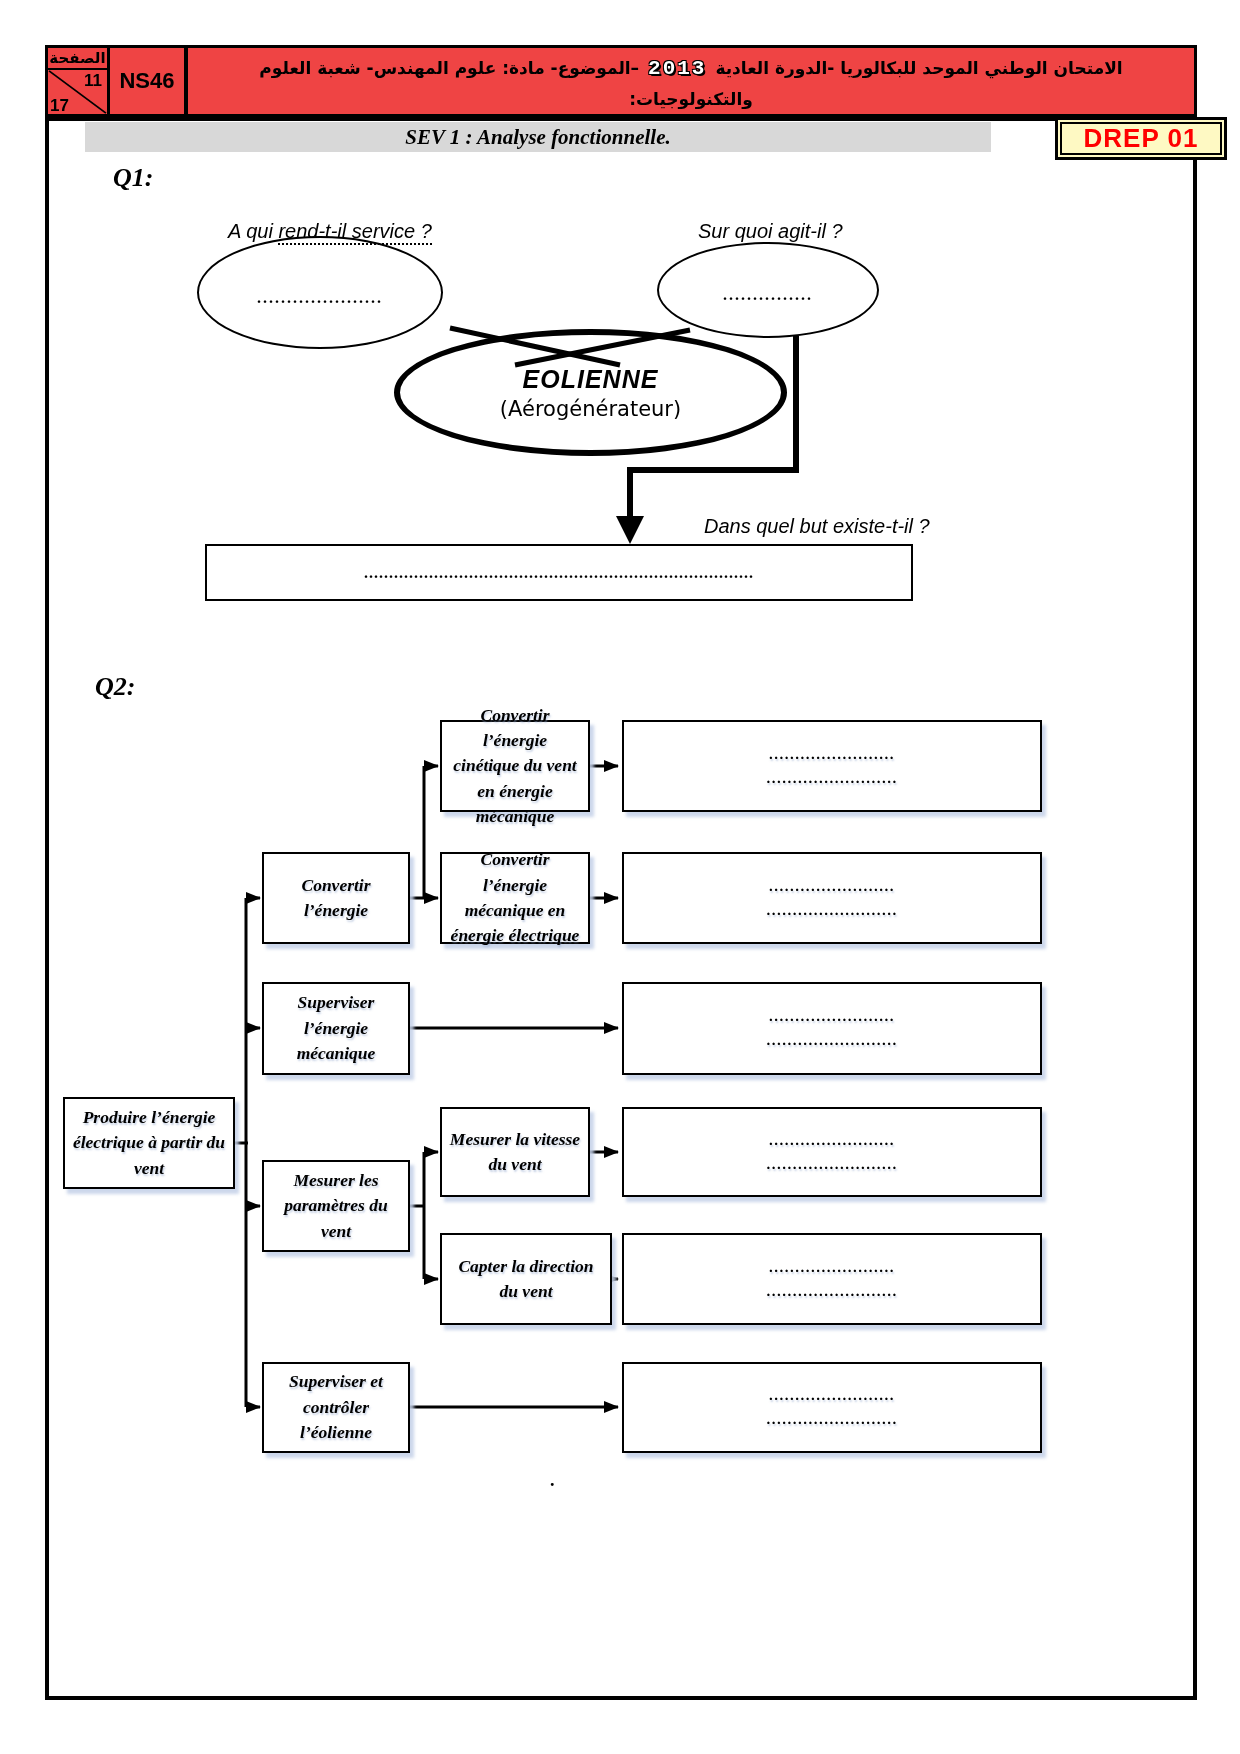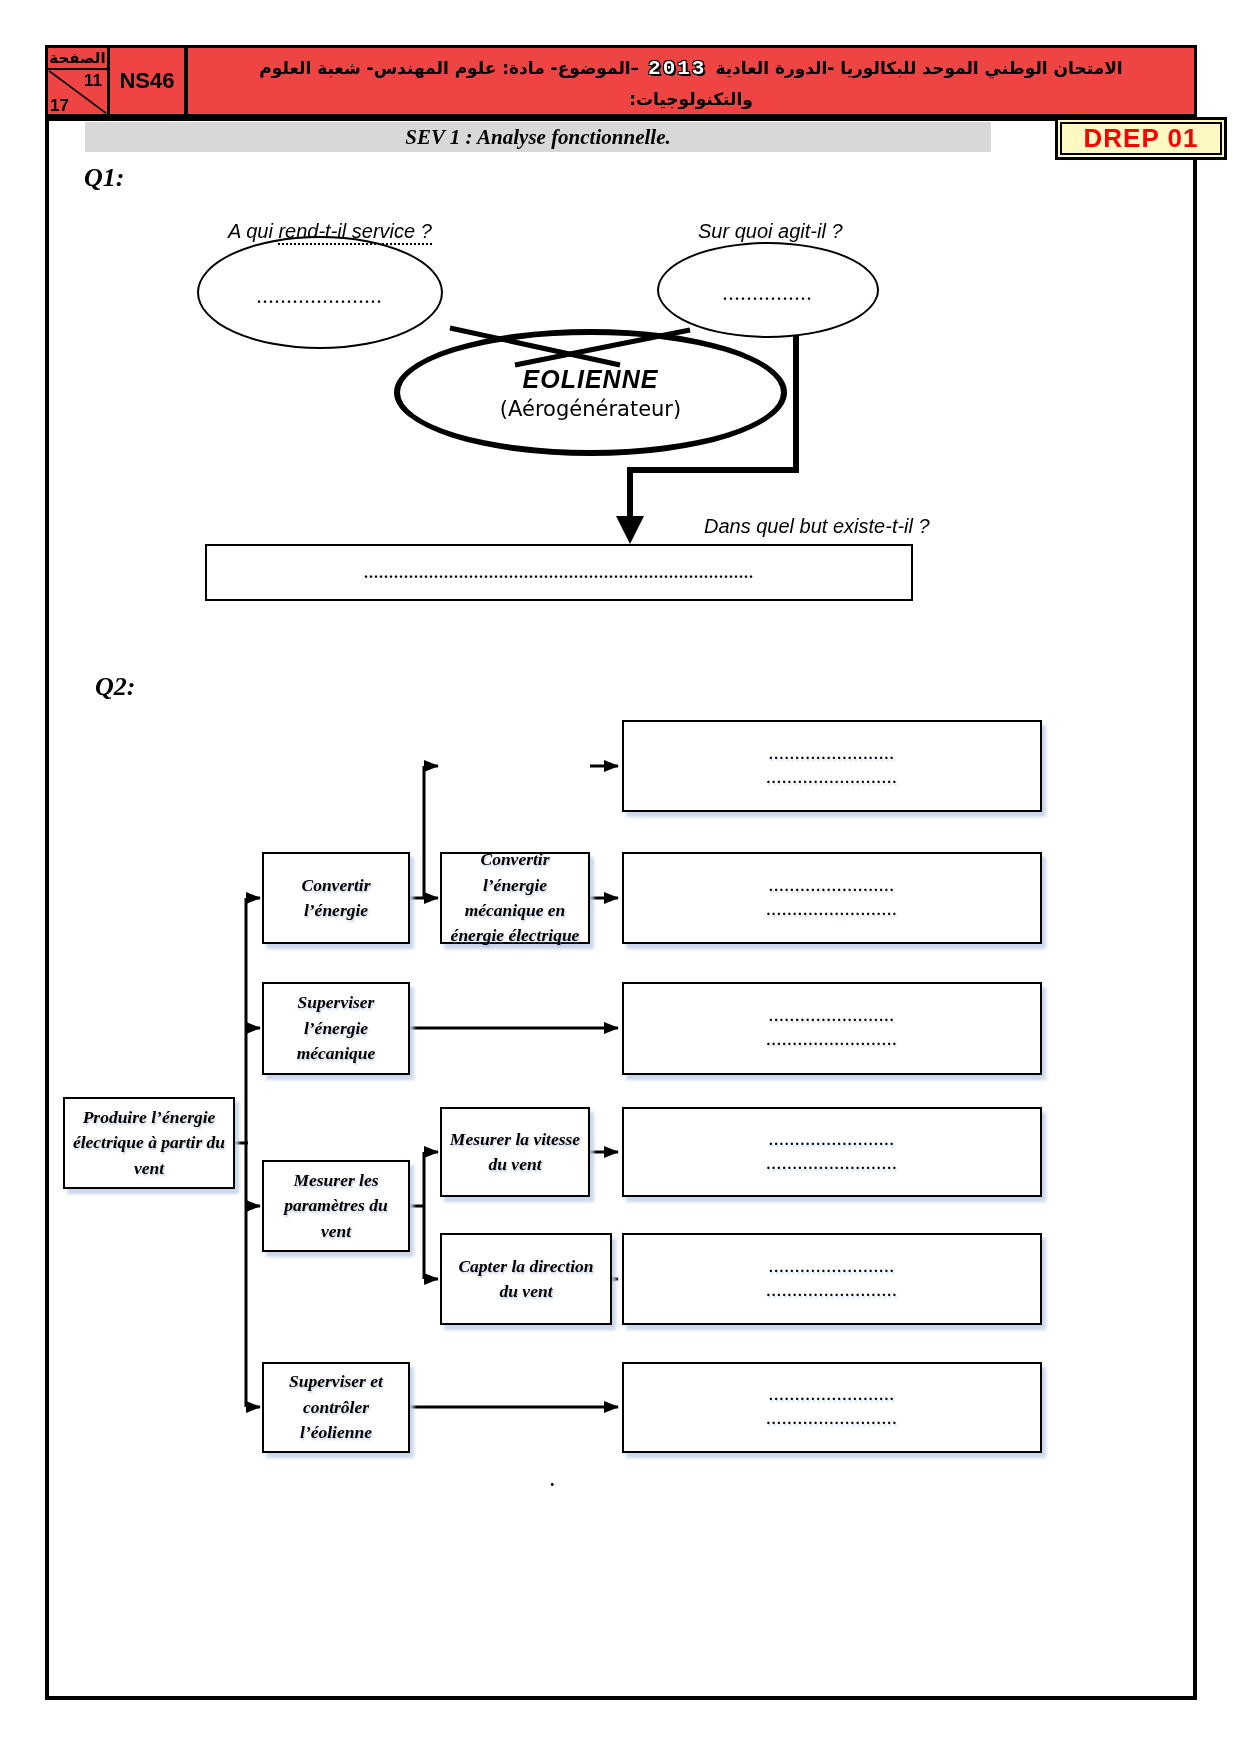--- a/index.html
+++ b/index.html
@@ -96,21 +96,21 @@
     </div>
   </div>
 
   <div class="frame"></div>
 
   <div class="titlebar">SEV 1 : Analyse fonctionnelle.</div>
   <div class="drep">
     <div class="drep-inner">DREP 01</div>
   </div>
 
-  <div class="qlabel" style="left:84px;top:163px;">Q1:</div>
+  <div class="qlabel" style="left:113px;top:163px;">Q1:</div>
 
   <div class="q-italic" style="left:228px;top:220px;">
     <span>A qui </span><span class="dotted-u">rend-t-il service ?</span>
   </div>
   <div class="q-italic" style="left:698px;top:220px;">Sur quoi agit-il ?</div>
 
   <svg class="svglayer">
     <line x1="450" y1="328" x2="620" y2="365" stroke="#000" stroke-width="5"></line>
     <line x1="690" y1="330" x2="515" y2="365" stroke="#000" stroke-width="5"></line>
     <path d="M796,336 L796,470 L630,470 L630,524" fill="none" stroke="#000" stroke-width="6"></path>
@@ -170,20 +170,21 @@
     <line x1="410" y1="1407" x2="618" y2="1407" stroke="#000" stroke-width="3" marker-end="url(#arw)"></line>
   </svg>
 
   <div class="fbox" style="left:63px;top:1097px;width:172px;height:92px;">Produire l’énergie électrique à partir du vent</div>
 
   <div class="fbox" style="left:262px;top:852px;width:148px;height:92px;">Convertir l’énergie</div>
   <div class="fbox" style="left:262px;top:982px;width:148px;height:93px;">Superviser l’énergie mécanique</div>
   <div class="fbox" style="left:262px;top:1160px;width:148px;height:92px;">Mesurer les paramètres du vent</div>
   <div class="fbox" style="left:262px;top:1362px;width:148px;height:91px;">Superviser et contrôler l’éolienne</div>
 
+  <div class="fbox" style="left:440px;top:720px;width:150px;height:92px;">Convertir l’énergie cinétique du vent en énergie mécanique</div>
   <div class="fbox" style="left:440px;top:852px;width:150px;height:92px;">Convertir l’énergie mécanique en énergie électrique</div>
   <div class="fbox" style="left:440px;top:1107px;width:150px;height:90px;">Mesurer la vitesse du vent</div>
   <div class="fbox" style="left:440px;top:1233px;width:172px;height:92px;">Capter la direction du vent</div>
 
   <div class="abox" style="left:622px;top:720px;width:420px;height:92px;">
     <span>........................</span>
     <span>.........................</span>
   </div>
   <div class="abox" style="left:622px;top:852px;width:420px;height:92px;">
     <span>........................</span>

